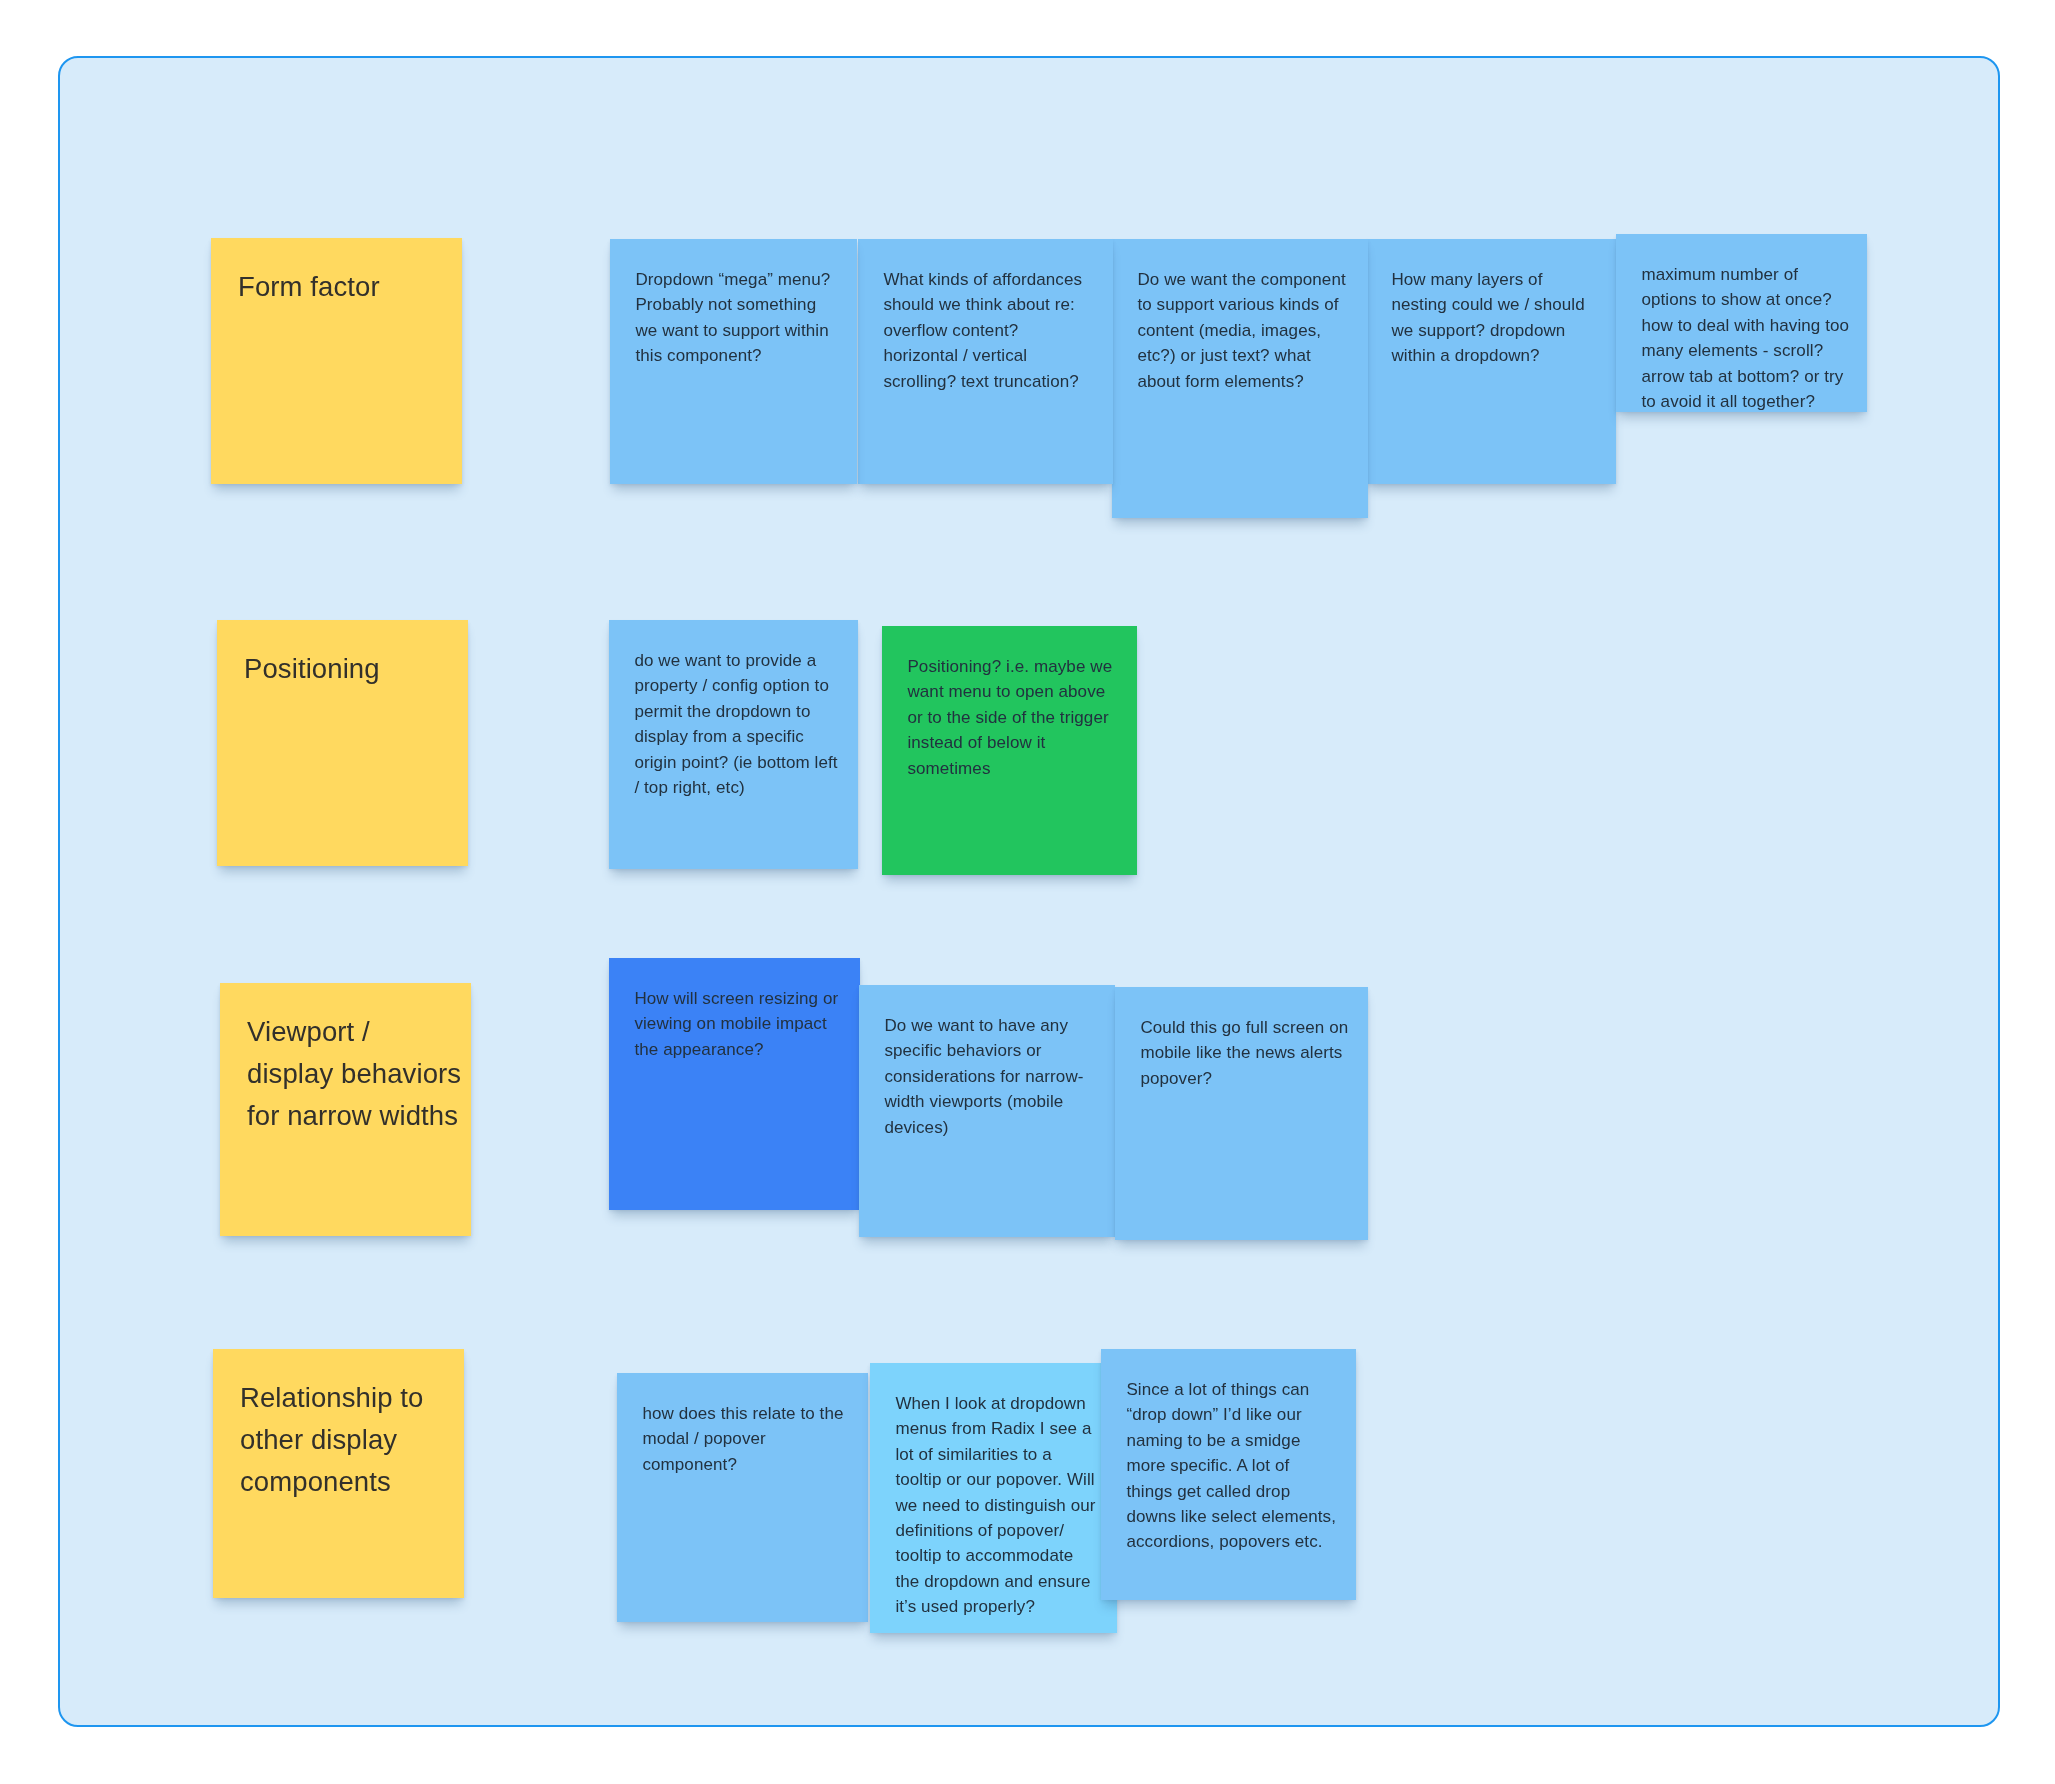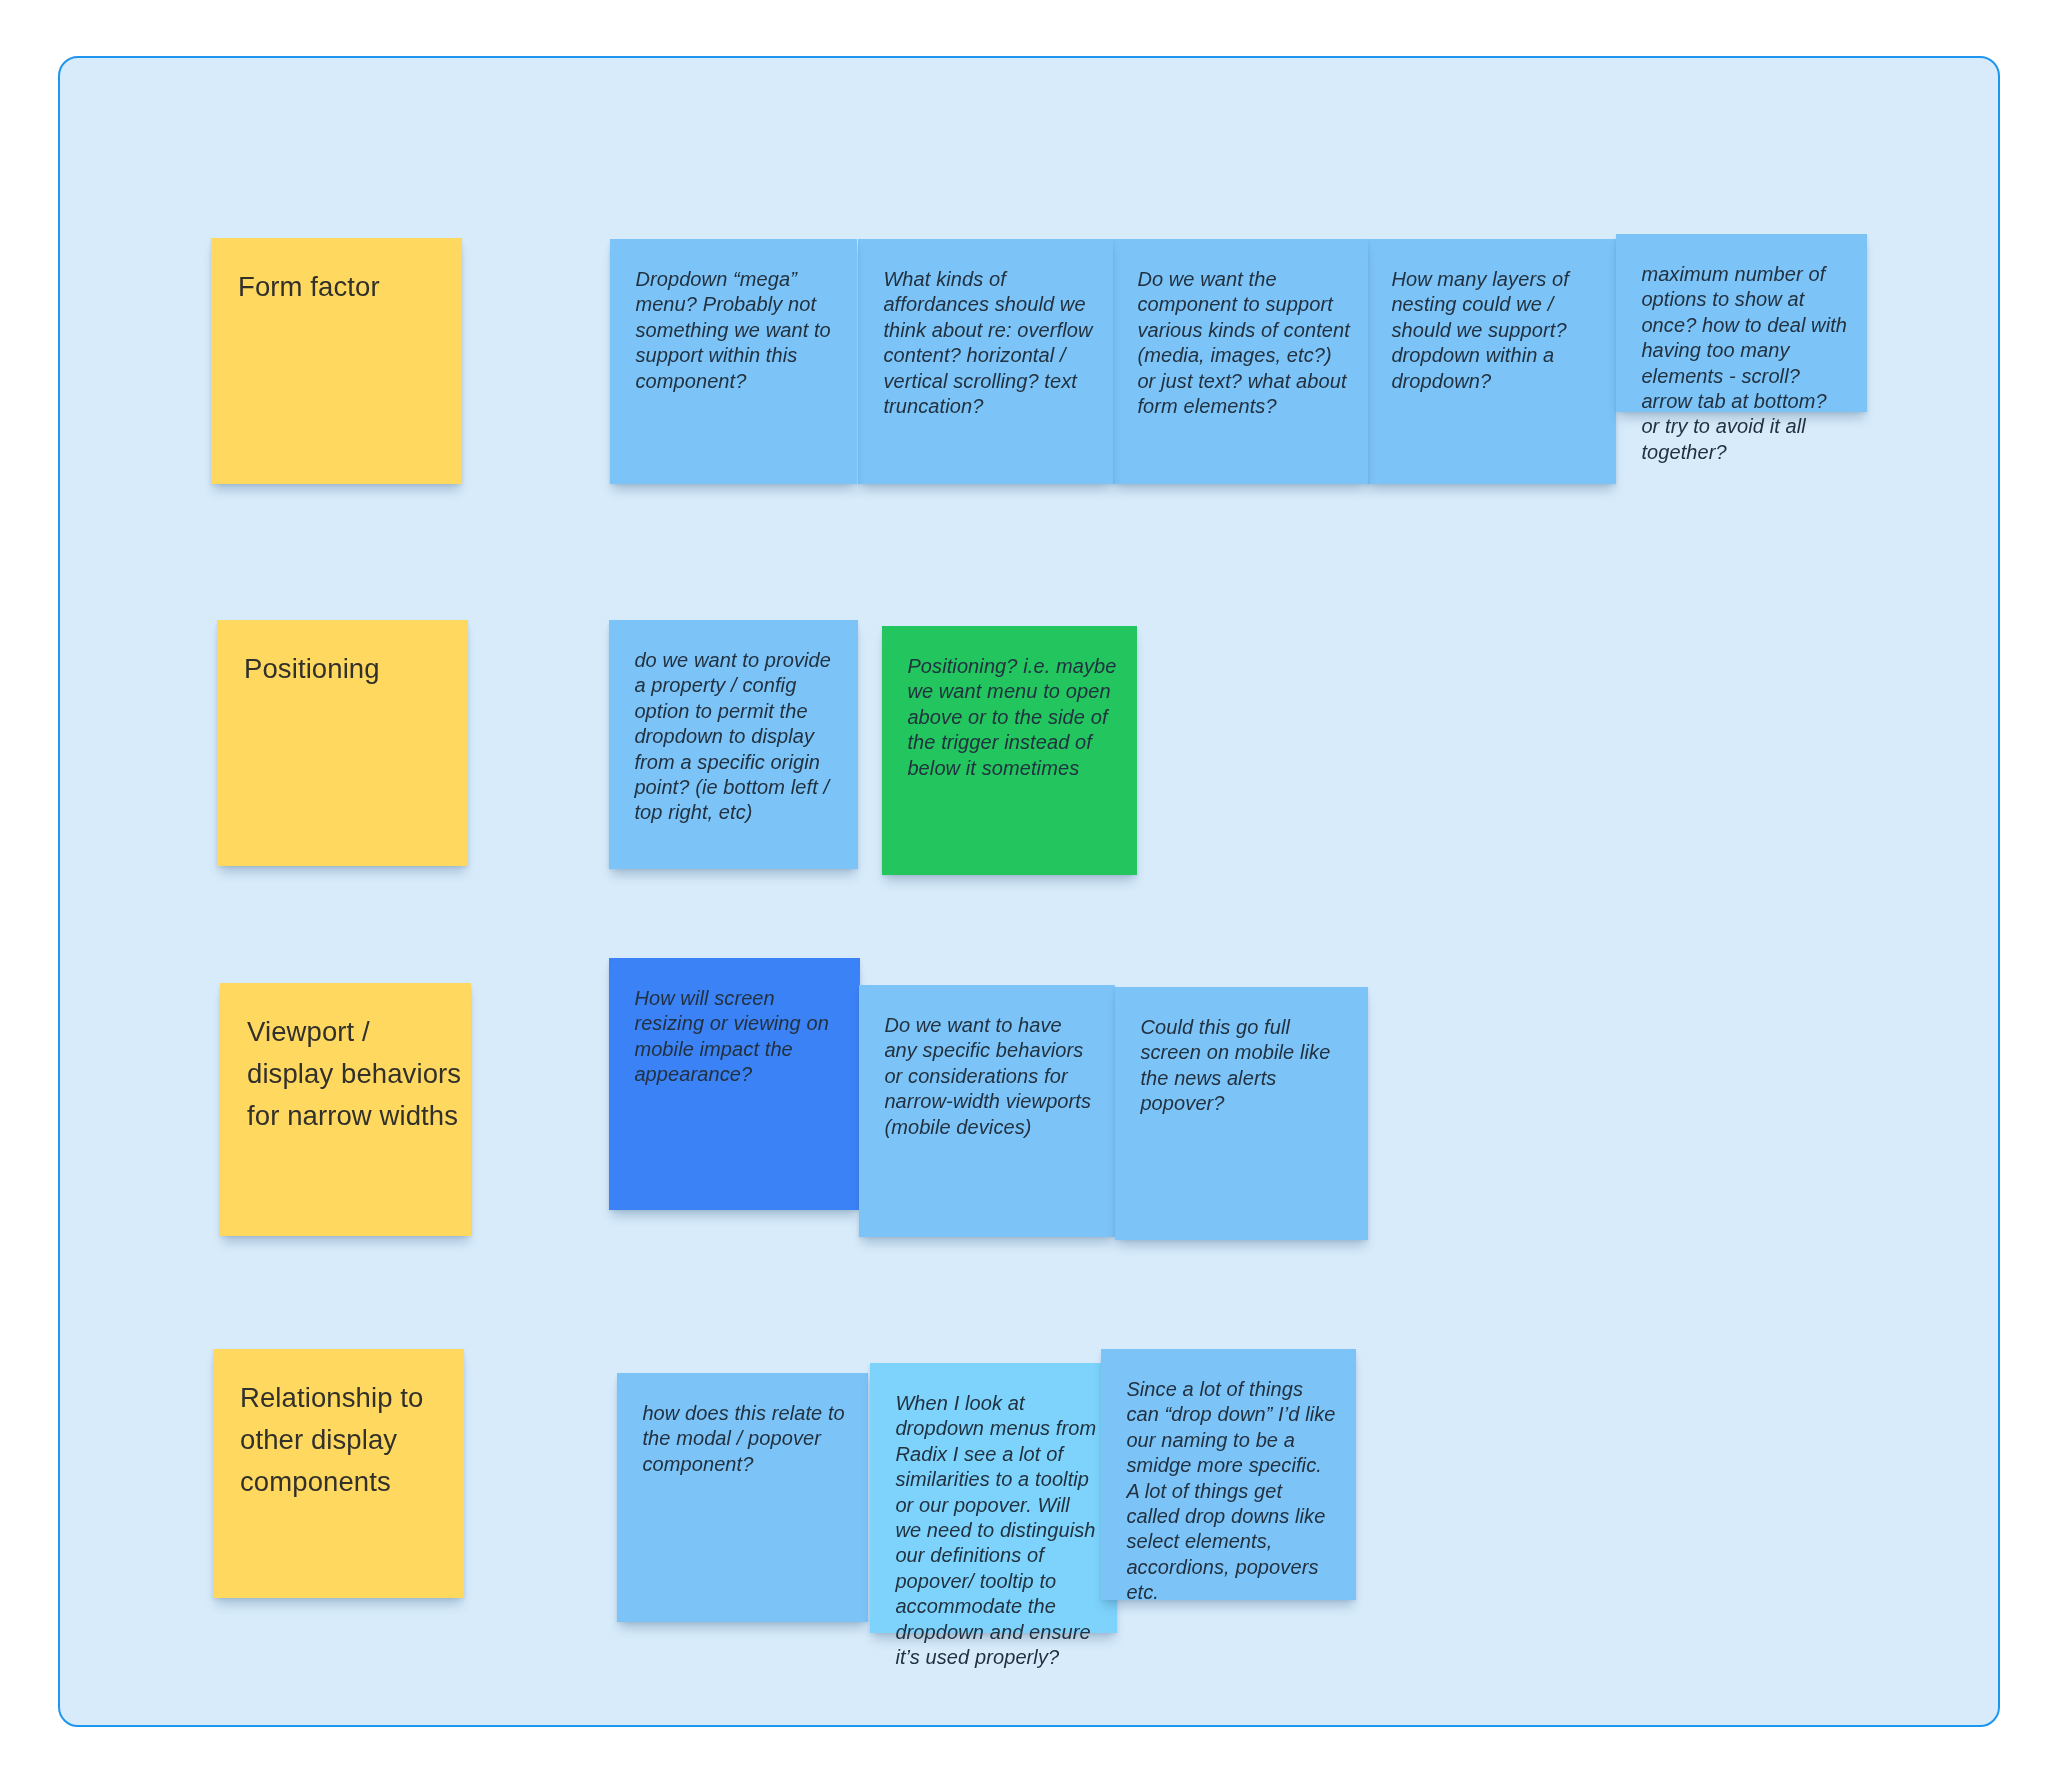--- a/index.html
+++ b/index.html
@@ -41,43 +41,42 @@
     padding: 28px 9px 14px 27px;
     font-size: 27.5px;
     line-height: 42px;
     font-weight: 400;
     letter-spacing: 0.1px;
   }
   .note.blue {
     background: #7CC3F7;
     color: #22313F;
     padding: 28px 17px 14px 25.4px;
-    font-size: 20px;
+    font-size: 17px;
     line-height: 25.4px;
     font-weight: 400;
     letter-spacing: 0.1px;
-    font-style: italic;
   }
 </style>
 </head>
 <body>
 
 <div class="canvas">
   <div class="board" style="background: rgb(215, 235, 250); border-color: rgb(30, 150, 240);">
 
     <div class="note yellow" style="left: 151px; top: 180px; width: 251px; height: 246px; z-index: 1; background: rgb(255, 217, 95);">
       <span class="txt">Form factor</span>
     </div>
     <div class="note blue" style="left: 550px; top: 181px; width: 247px; height: 245px; z-index: 15; background: rgb(124, 195, 247);">
       <span class="txt">Dropdown “mega” menu? Probably not something we want to support within this component?</span>
     </div>
     <div class="note blue" style="left: 798px; top: 181px; width: 255px; height: 245px; z-index: 14; background: rgb(124, 195, 247);">
       <span class="txt">What kinds of affordances should we think about re: overflow content? horizontal / vertical scrolling? text truncation?</span>
     </div>
-    <div class="note blue" style="left: 1052px; top: 181px; width: 256px; height: 245px; z-index: 13; background: rgb(124, 195, 247);">
+    <div class="note blue" style="left: 1052px; top: 181px; width: 256px; height: 279px; z-index: 13; background: rgb(124, 195, 247);">
       <span class="txt">Do we want the component to support various kinds of content (media, images, etc?) or just text? what about form elements?</span>
     </div>
     <div class="note blue" style="left: 1306px; top: 181px; width: 250px; height: 245px; z-index: 12; background: rgb(124, 195, 247);">
       <span class="txt">How many layers of nesting could we / should we support? dropdown within a dropdown?</span>
     </div>
     <div class="note blue" style="left: 1556px; top: 176px; width: 251px; height: 178px; z-index: 16; background: rgb(124, 195, 247);">
       <span class="txt">maximum number of options to show at once? how to deal with having too many elements - scroll? arrow tab at bottom? or try to avoid it all together?</span>
     </div>
 
     <div class="note yellow" style="left: 157px; top: 562px; width: 251px; height: 246px; z-index: 1; background: rgb(255, 217, 95);">

